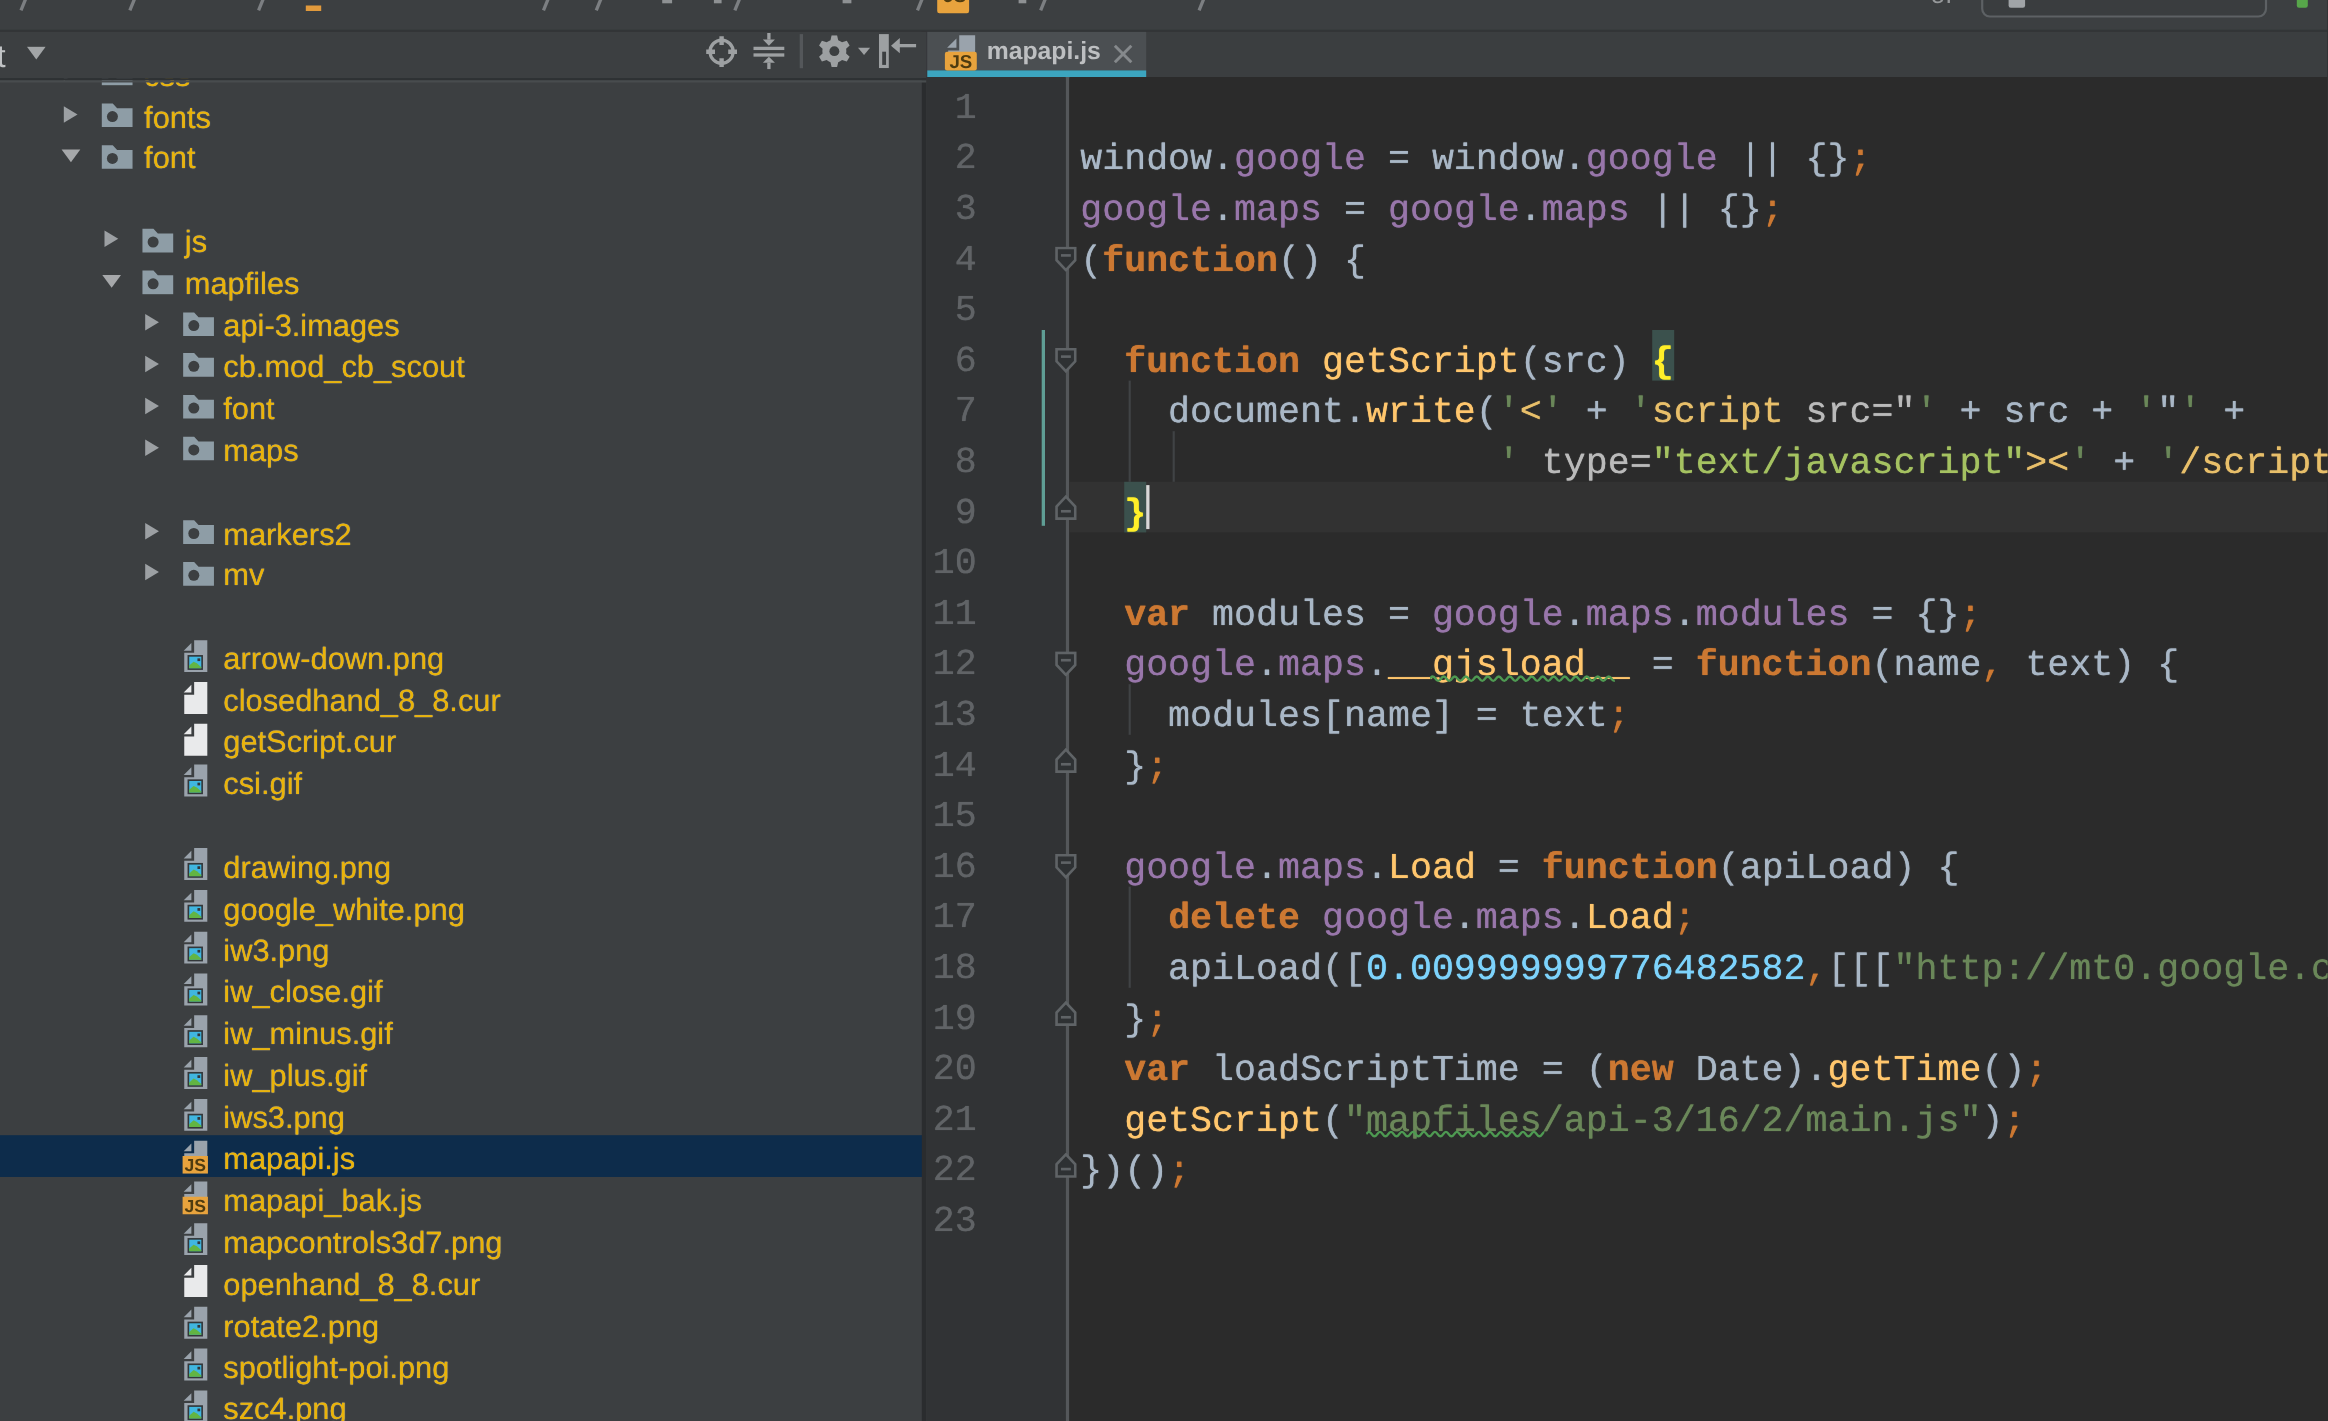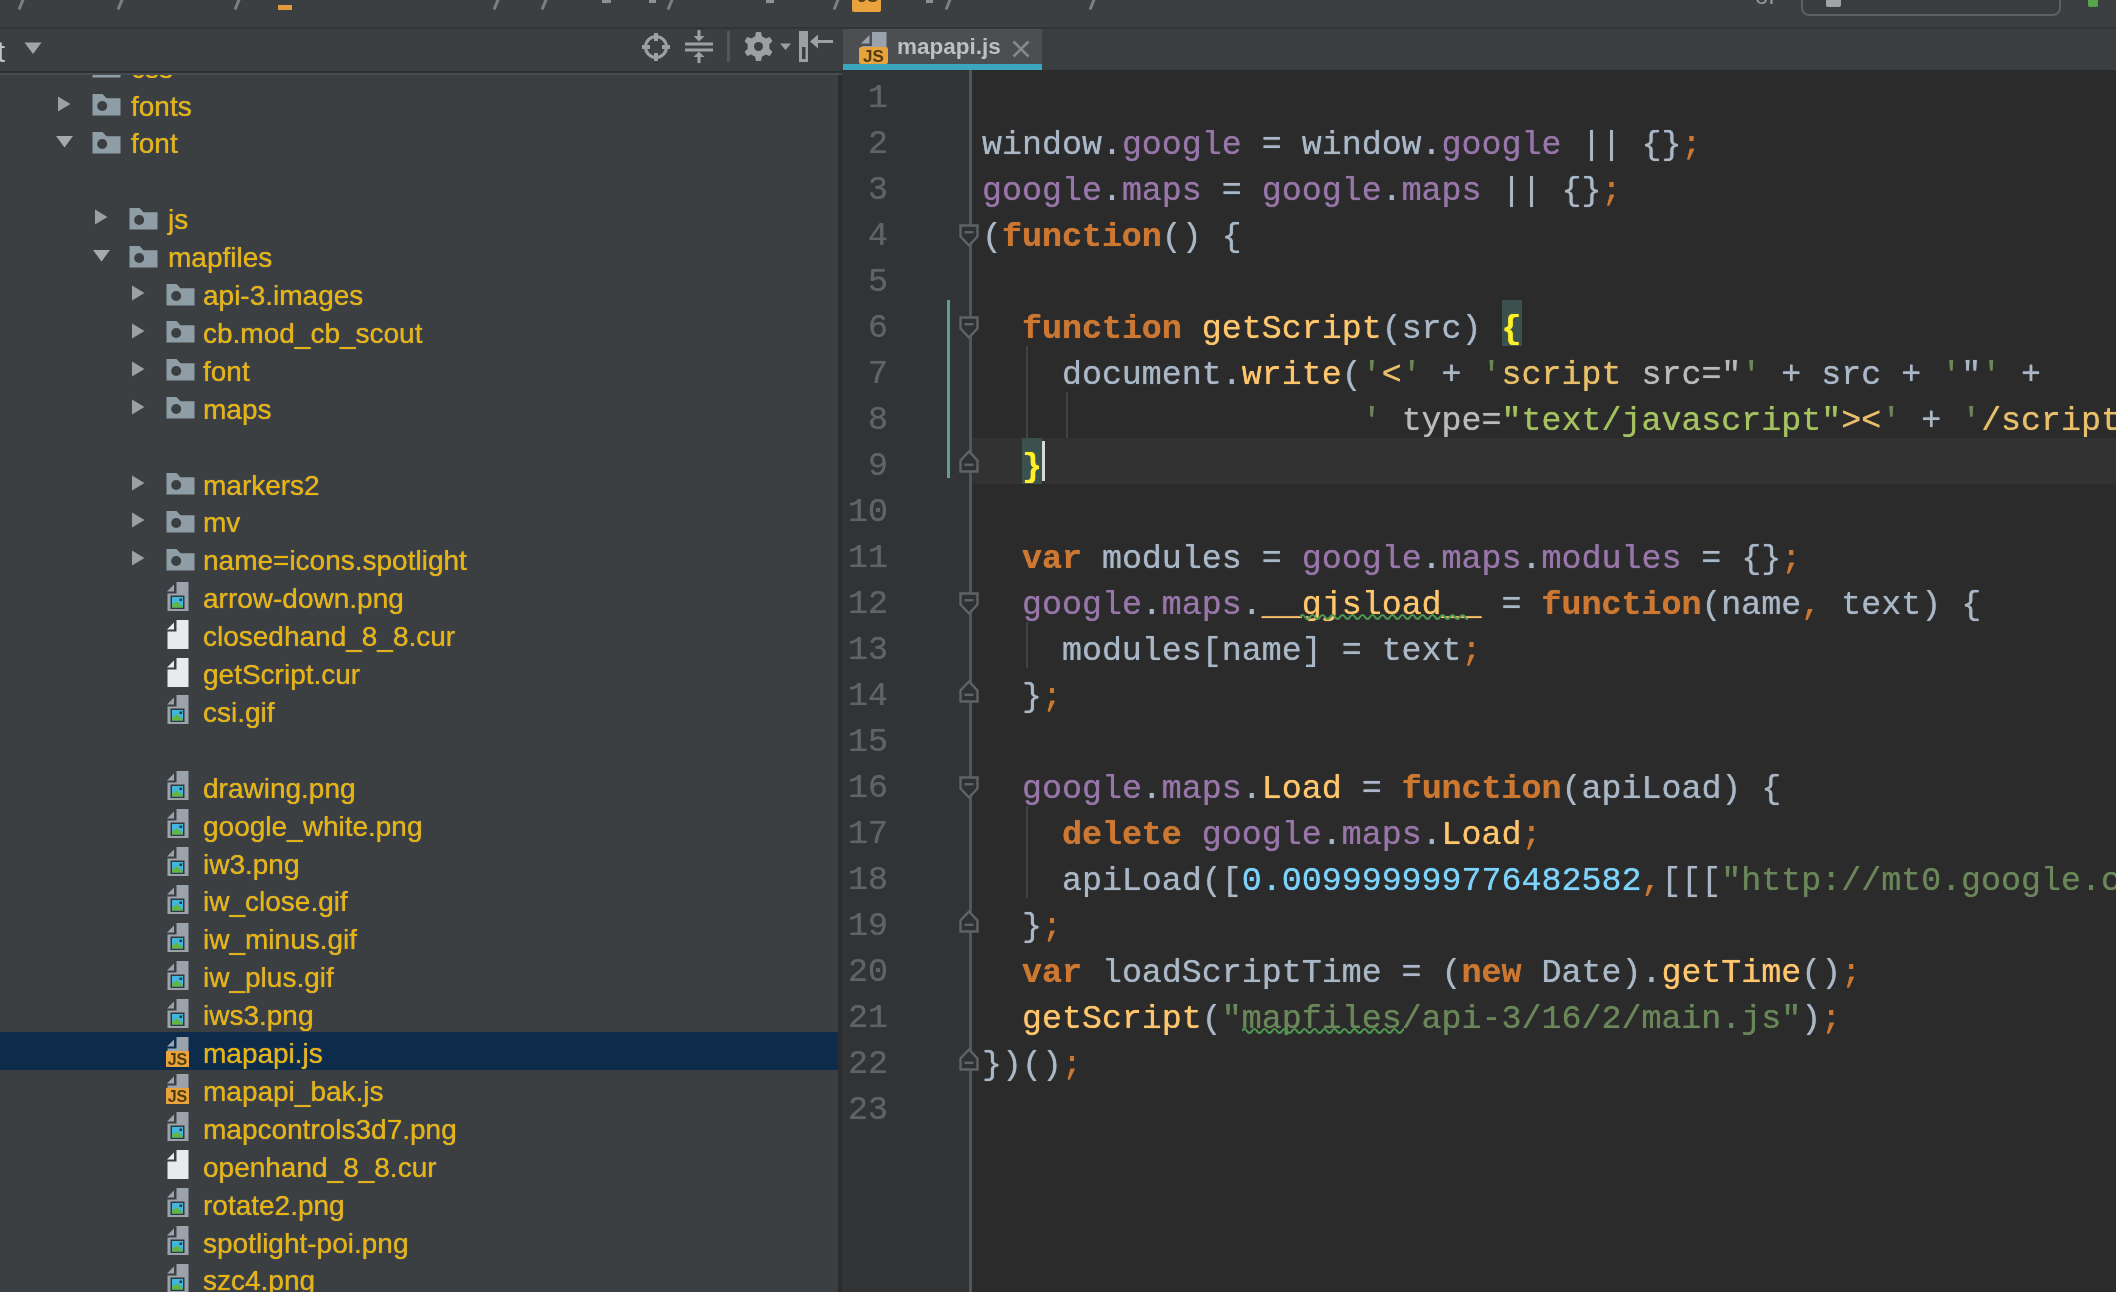--- a/index.html
+++ b/index.html
@@ -183,29 +183,20 @@
       <span class="lb" style="left:203px">markers2</span>
     </div>
 <div class="row" style="top:501.4px">
       <svg style="left:130px;top:10px" width="16" height="18">
         <use href="#trir"></use>
       </svg>
       <svg style="left:166px;top:6.5px" width="29" height="25">
         <use href="#folder"></use>
       </svg>
       <span class="lb" style="left:203px">mv</span>
-    </div>
-<div class="row" style="top:539.3px">
-      <svg style="left:130px;top:10px" width="16" height="18">
-        <use href="#trir"></use>
-      </svg>
-      <svg style="left:166px;top:6.5px" width="29" height="25">
-        <use href="#folder"></use>
-      </svg>
-      <span class="lb" style="left:203px">name=icons.spotlight</span>
     </div>
 <div class="row" style="top:577.2px">
       <svg style="left:166px;top:3.5px" width="23" height="31">
         <use href="#fimg"></use>
       </svg>
       <span class="lb" style="left:203px">arrow-down.png</span>
     </div>
 <div class="row" style="top:615.1px">
       <svg style="left:166px;top:3.5px" width="23" height="31">
         <use href="#fcur"></use>

